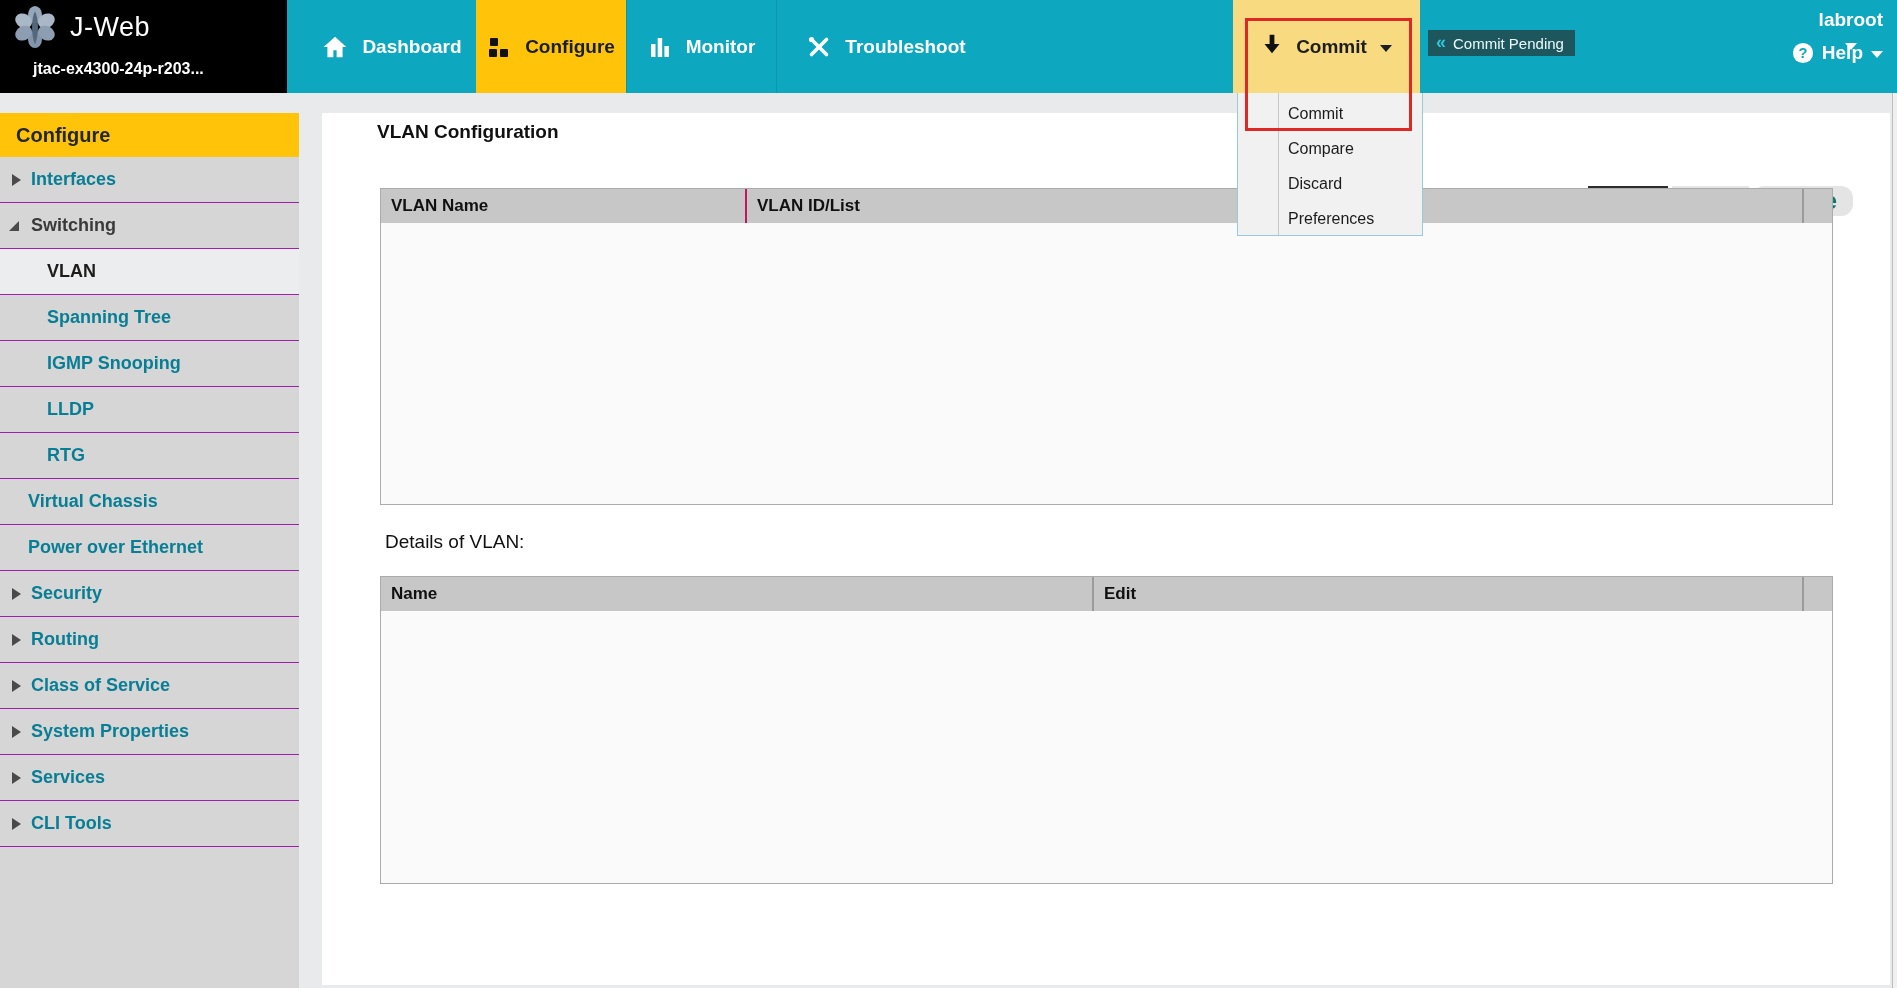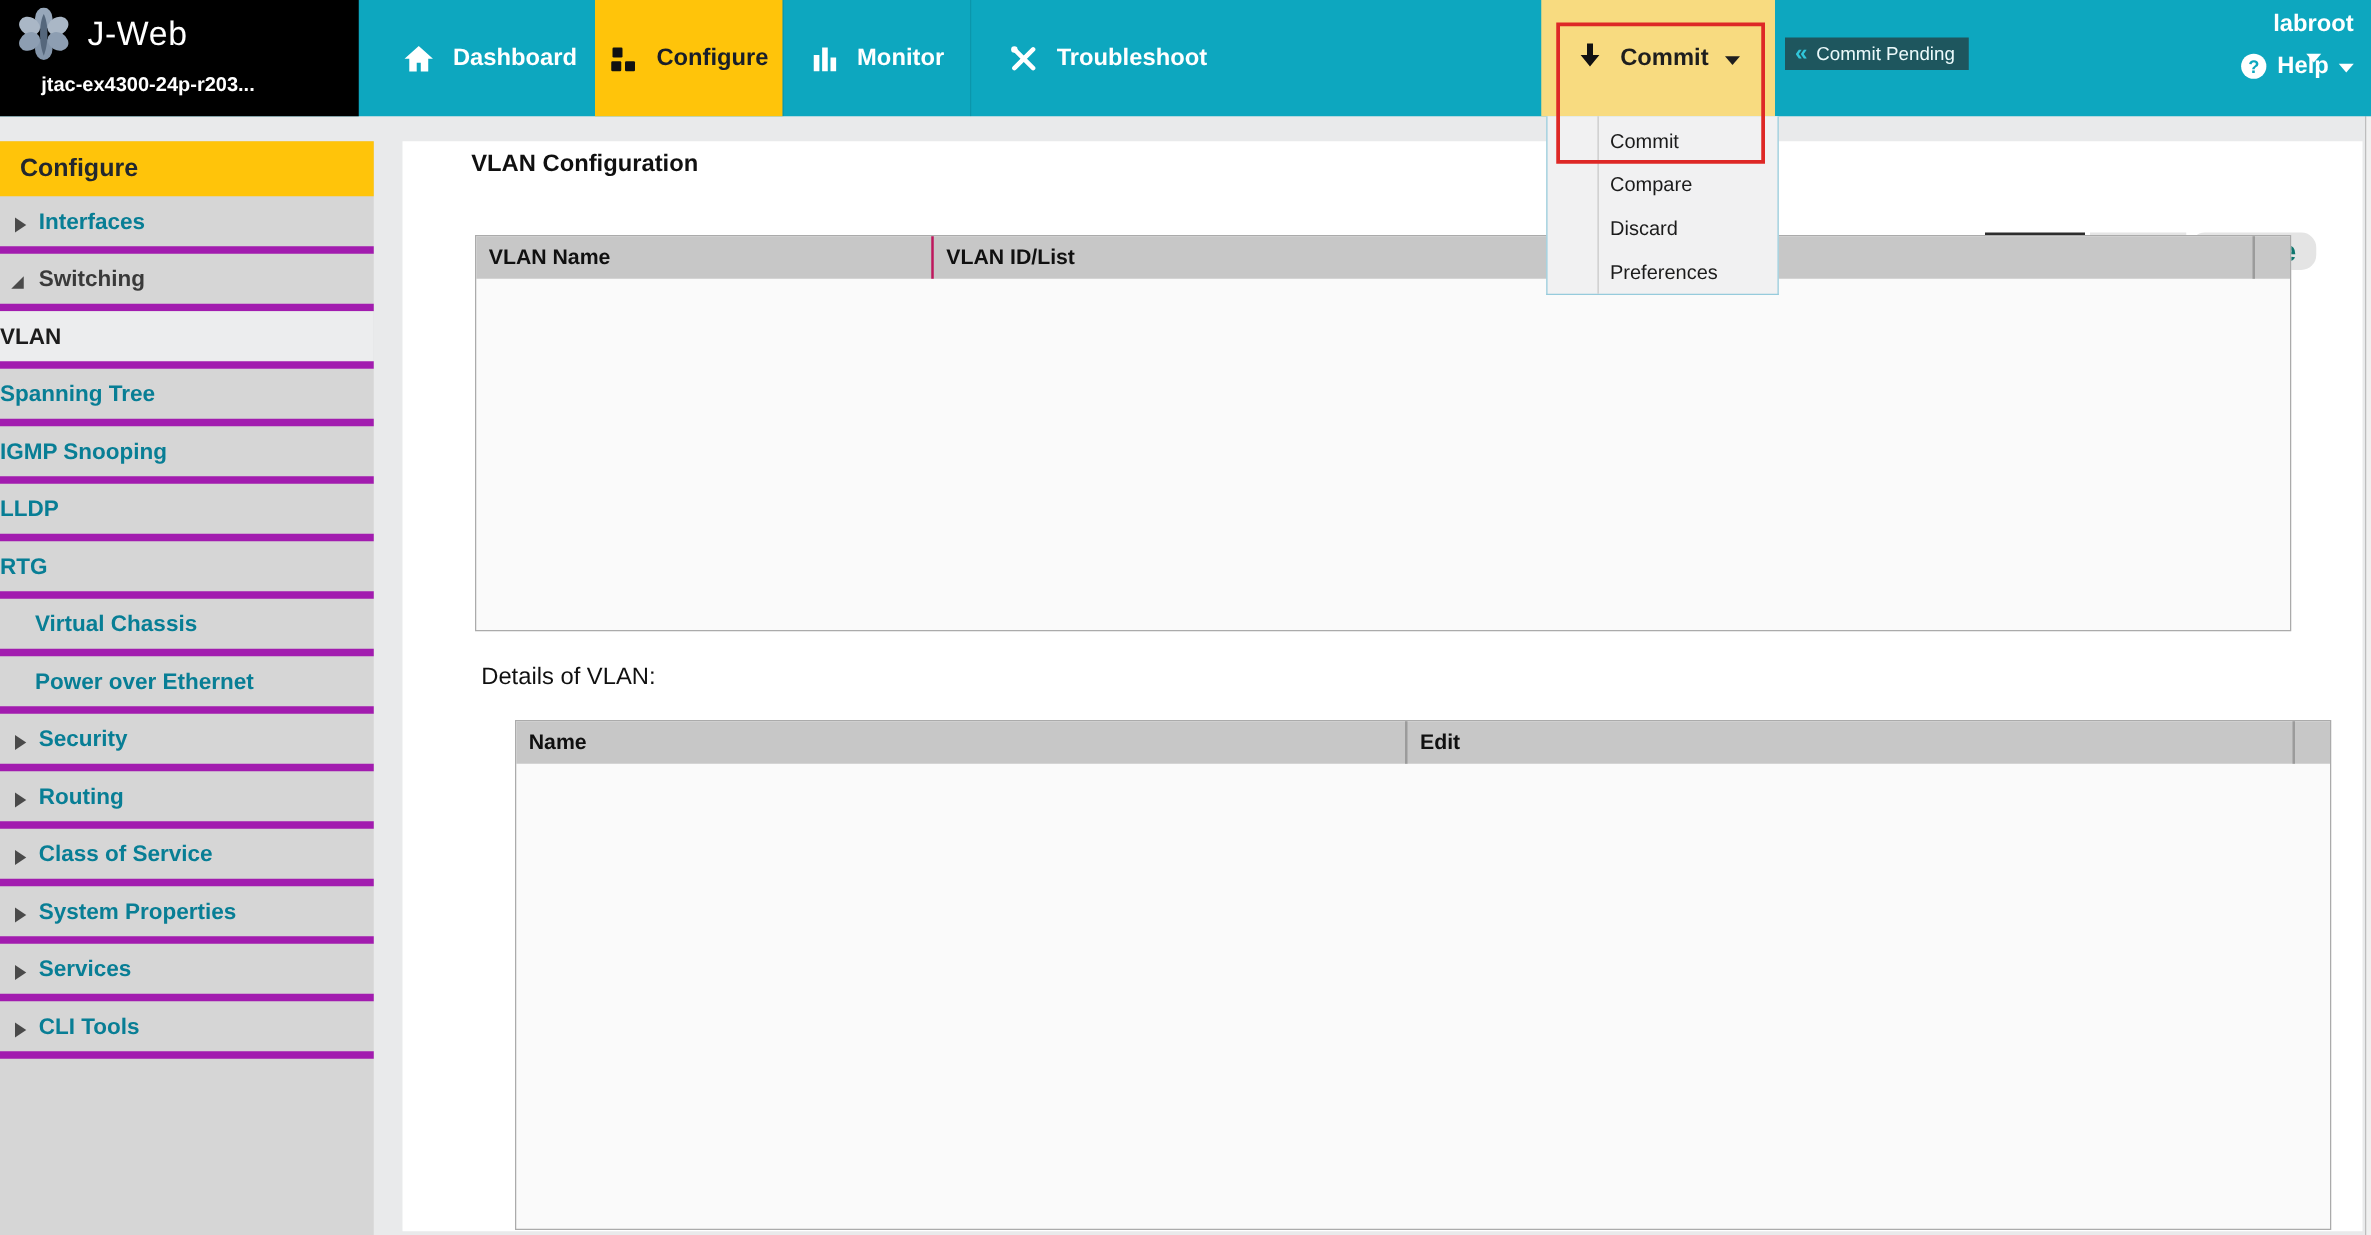--- a/index.html
+++ b/index.html
@@ -41,45 +41,45 @@
 
   .user-row { position:absolute; right:14px; top:9px; display:flex; align-items:center; gap:9px;
               color:#fff; font-size:19px; font-weight:bold; cursor:pointer;flex-direction:column; }
   .help-row { position:absolute; right:14px; top:42px; display:flex; align-items:center; gap:8px;
               color:#fff; font-size:19px; font-weight:bold; cursor:pointer; }
 
   
   .sidebar { position:absolute; left:0; top:113px; width:299px; height:875px; background:#D6D6D6; }
   .side-title { height:44px; background:#FFC40A; color:#23272E; font-size:20px; font-weight:bold;
                 display:flex; align-items:center; padding-left:16px; }
-  .side-item { height:46px; border-bottom:6px solid #a21caf; display:flex; align-items:center;
+  .side-item { height:46px; border-bottom:1px solid #a21caf; display:flex; align-items:center;
                font-size:18px; font-weight:bold; color:#087E95; position:relative; cursor:pointer; }
   .side-item.lvl1 { padding-left:31px; }
   .side-item.lvl1.no-arrow { padding-left:28px; }
-  .side-item.lvl2 { }
+  .side-item.lvl2 { padding-left:47px; }
   .side-item.open { color:#3A3A3A; }
   .side-item.selected { background:#ECEDEE; color:#1C1C1C; }
   .tri-r { position:absolute; left:12px; top:17px; width:0; height:0;
            border-left:9px solid #4A4A4A; border-top:6px solid transparent; border-bottom:6px solid transparent; }
   .tri-se { position:absolute; left:9px; top:18px; width:0; height:0;
             border-bottom:10px solid #4A4A4A; border-left:10px solid transparent; }
 
   
   .card { position:absolute; left:322px; top:113px; width:1568px; height:872px; background:#fff; }
   .page-title { position:absolute; left:377px; top:121px; font-size:19px; font-weight:bold; color:#101010; }
 
   .btn { position:absolute; top:144px; height:30px; display:flex; align-items:center; justify-content:center;
          font-size:23px; font-weight:bold; cursor:pointer;margin-top:42px; }
   .btn-add    { left:1588px; width:80px; background:#2D2D2D; color:#FFB60A; }
   .btn-edit   { left:1672px; width:77px; background:#E4E4E4; color:#9C9C9C; }
   .btn-delete { left:1752px; width:101px; background:#E4E4E4; color:#0f766e;border-radius:12px; }
 
   .dtable { position:absolute; left:380px; width:1453px; border:1px solid #ABABAB; background:#FAFAFA; }
   .table-vlan { top:188px; height:317px; }
-  .table-details { top:576px; height:408px;margin-left:32px; }
+  .table-details { top:576px; height:308px; }
   .thead { height:34px; background:#C7C7C7; display:flex; }
   .th { display:flex; align-items:center; padding-left:10px; font-size:17px; font-weight:bold; color:#101010; }
   .table-vlan .th.col0 { width:366px; border-right:2px solid #be185d; }
   .table-details .th.col0 { width:713px; border-right:2px solid #9B9B9B; }
   .th.col1 { flex:1; }
   .th.col-last { width:30px; border-left:2px solid #9B9B9B; padding:0; }
   .tbody { position:absolute; left:0; right:0; top:34px; bottom:0; }
 
   .details-label { position:absolute; left:385px; top:531px; font-size:19px; color:#101010; }
 

